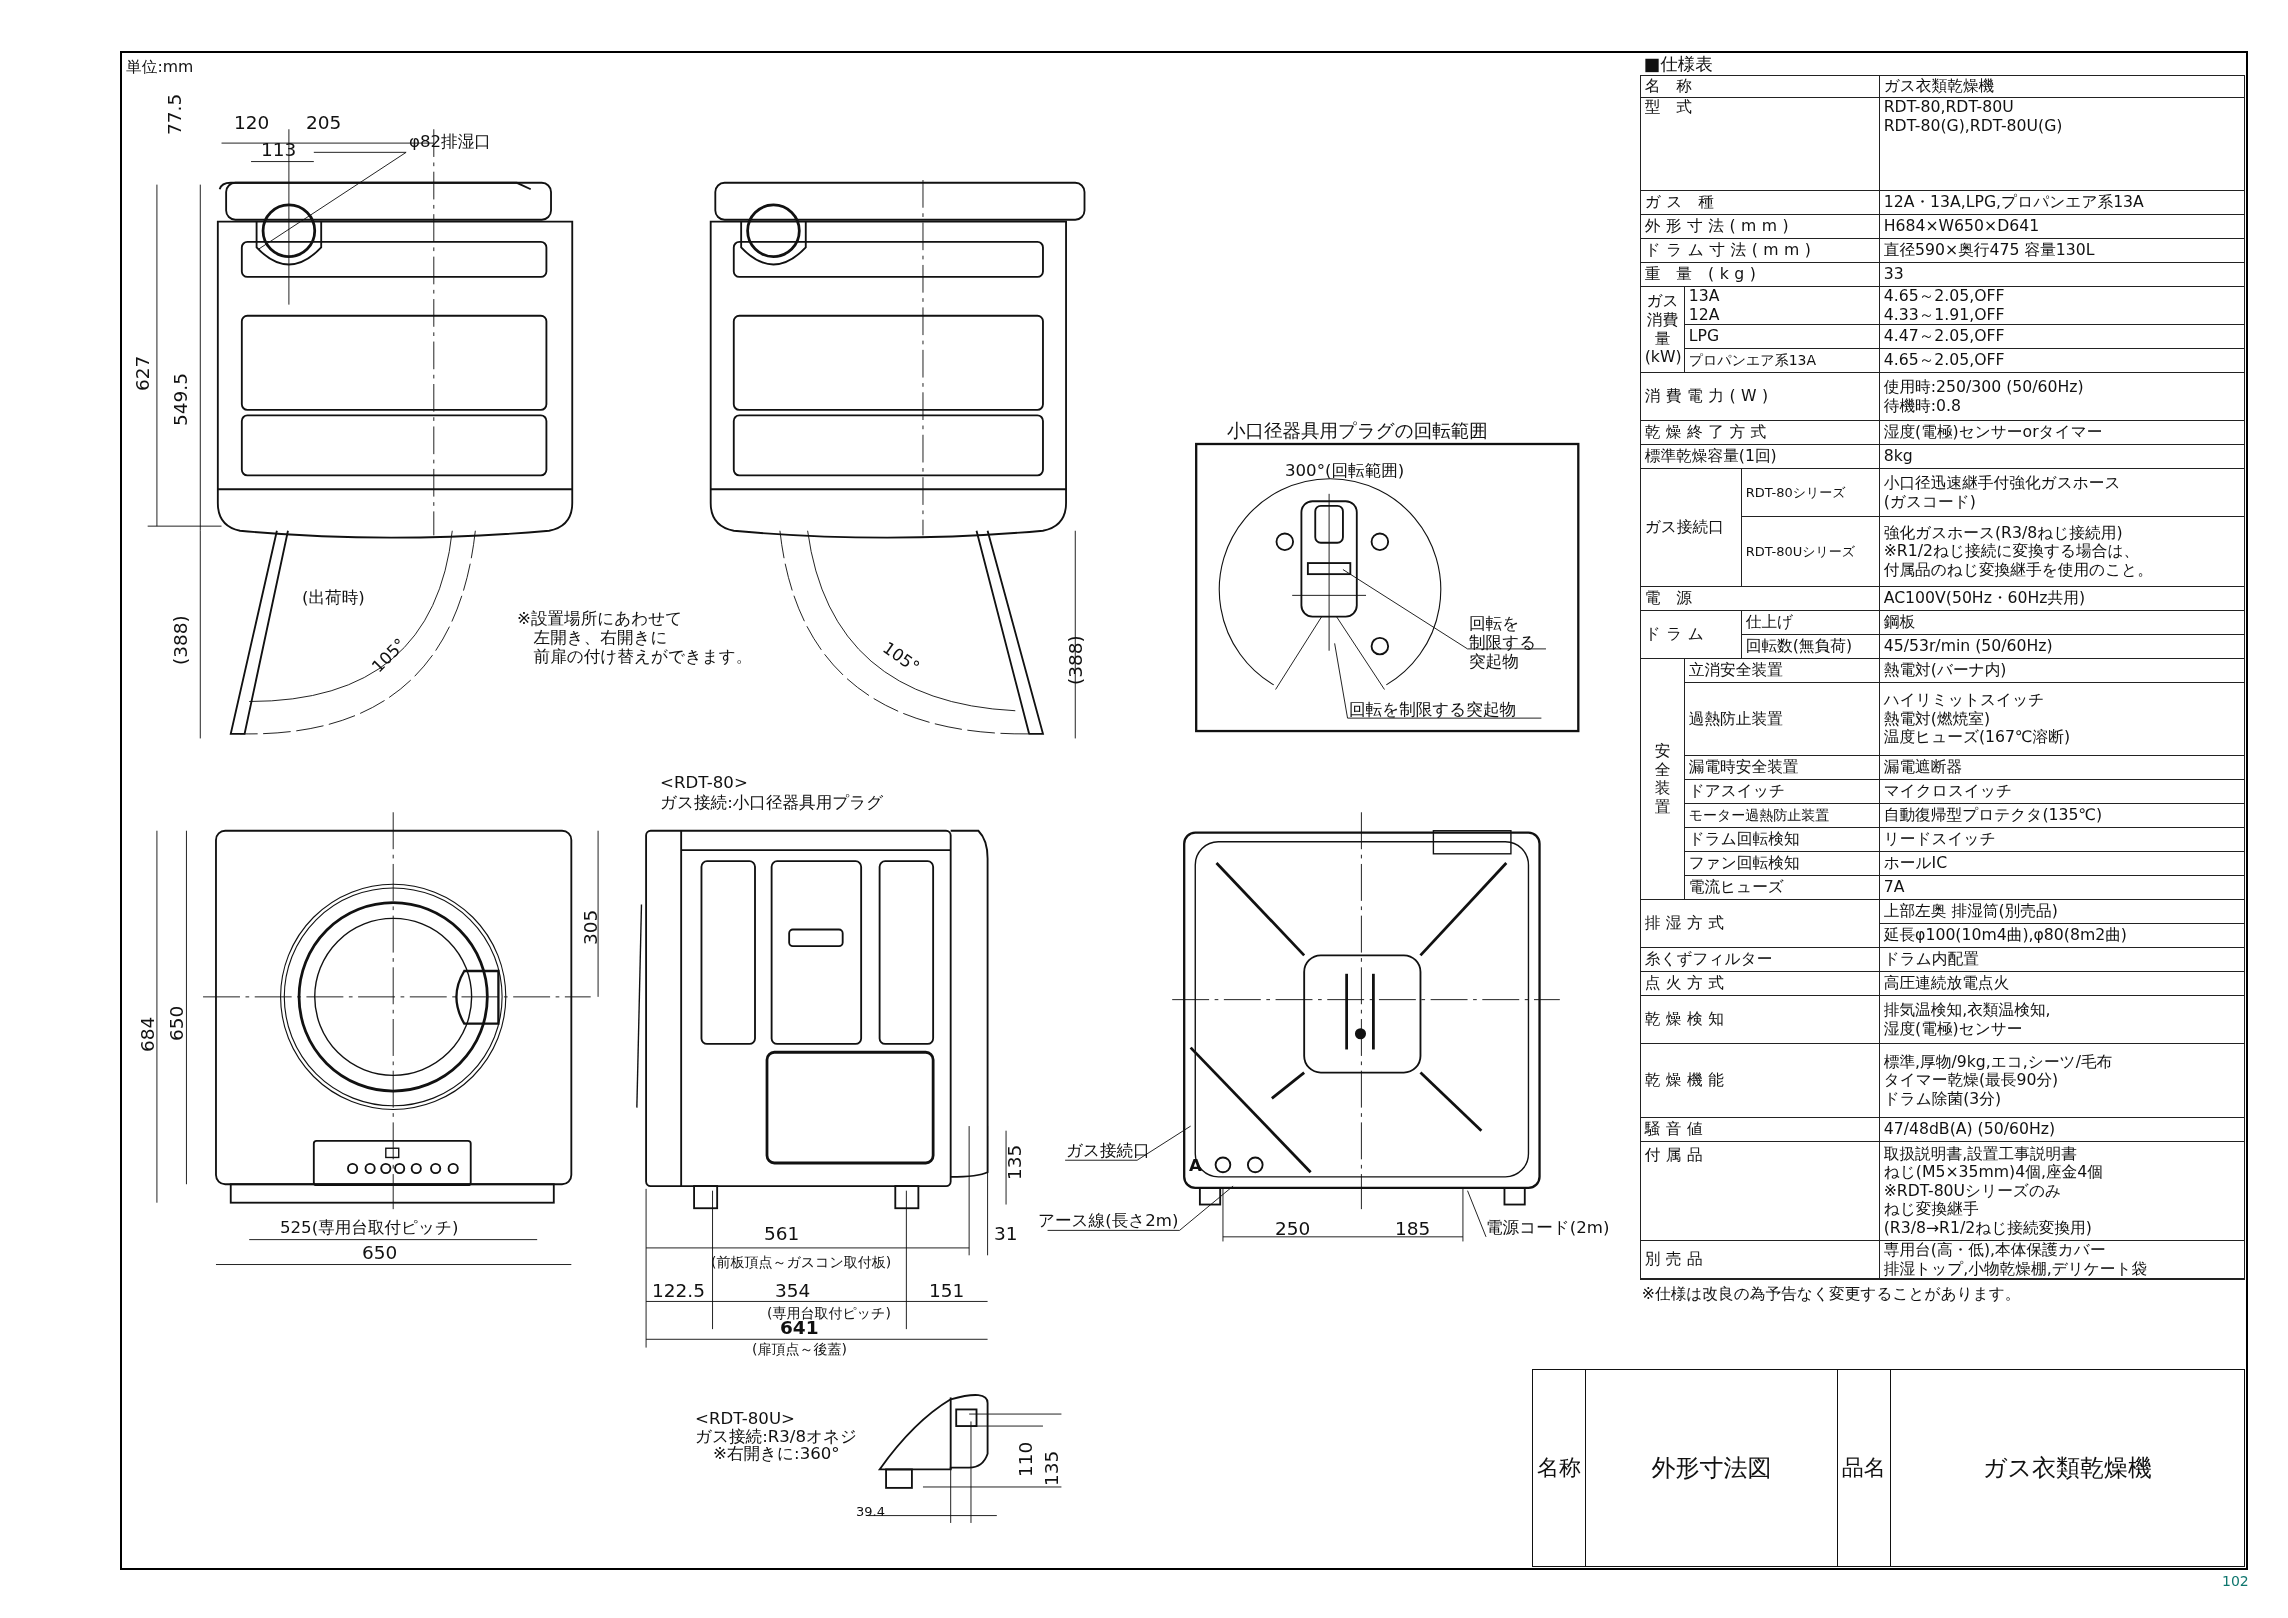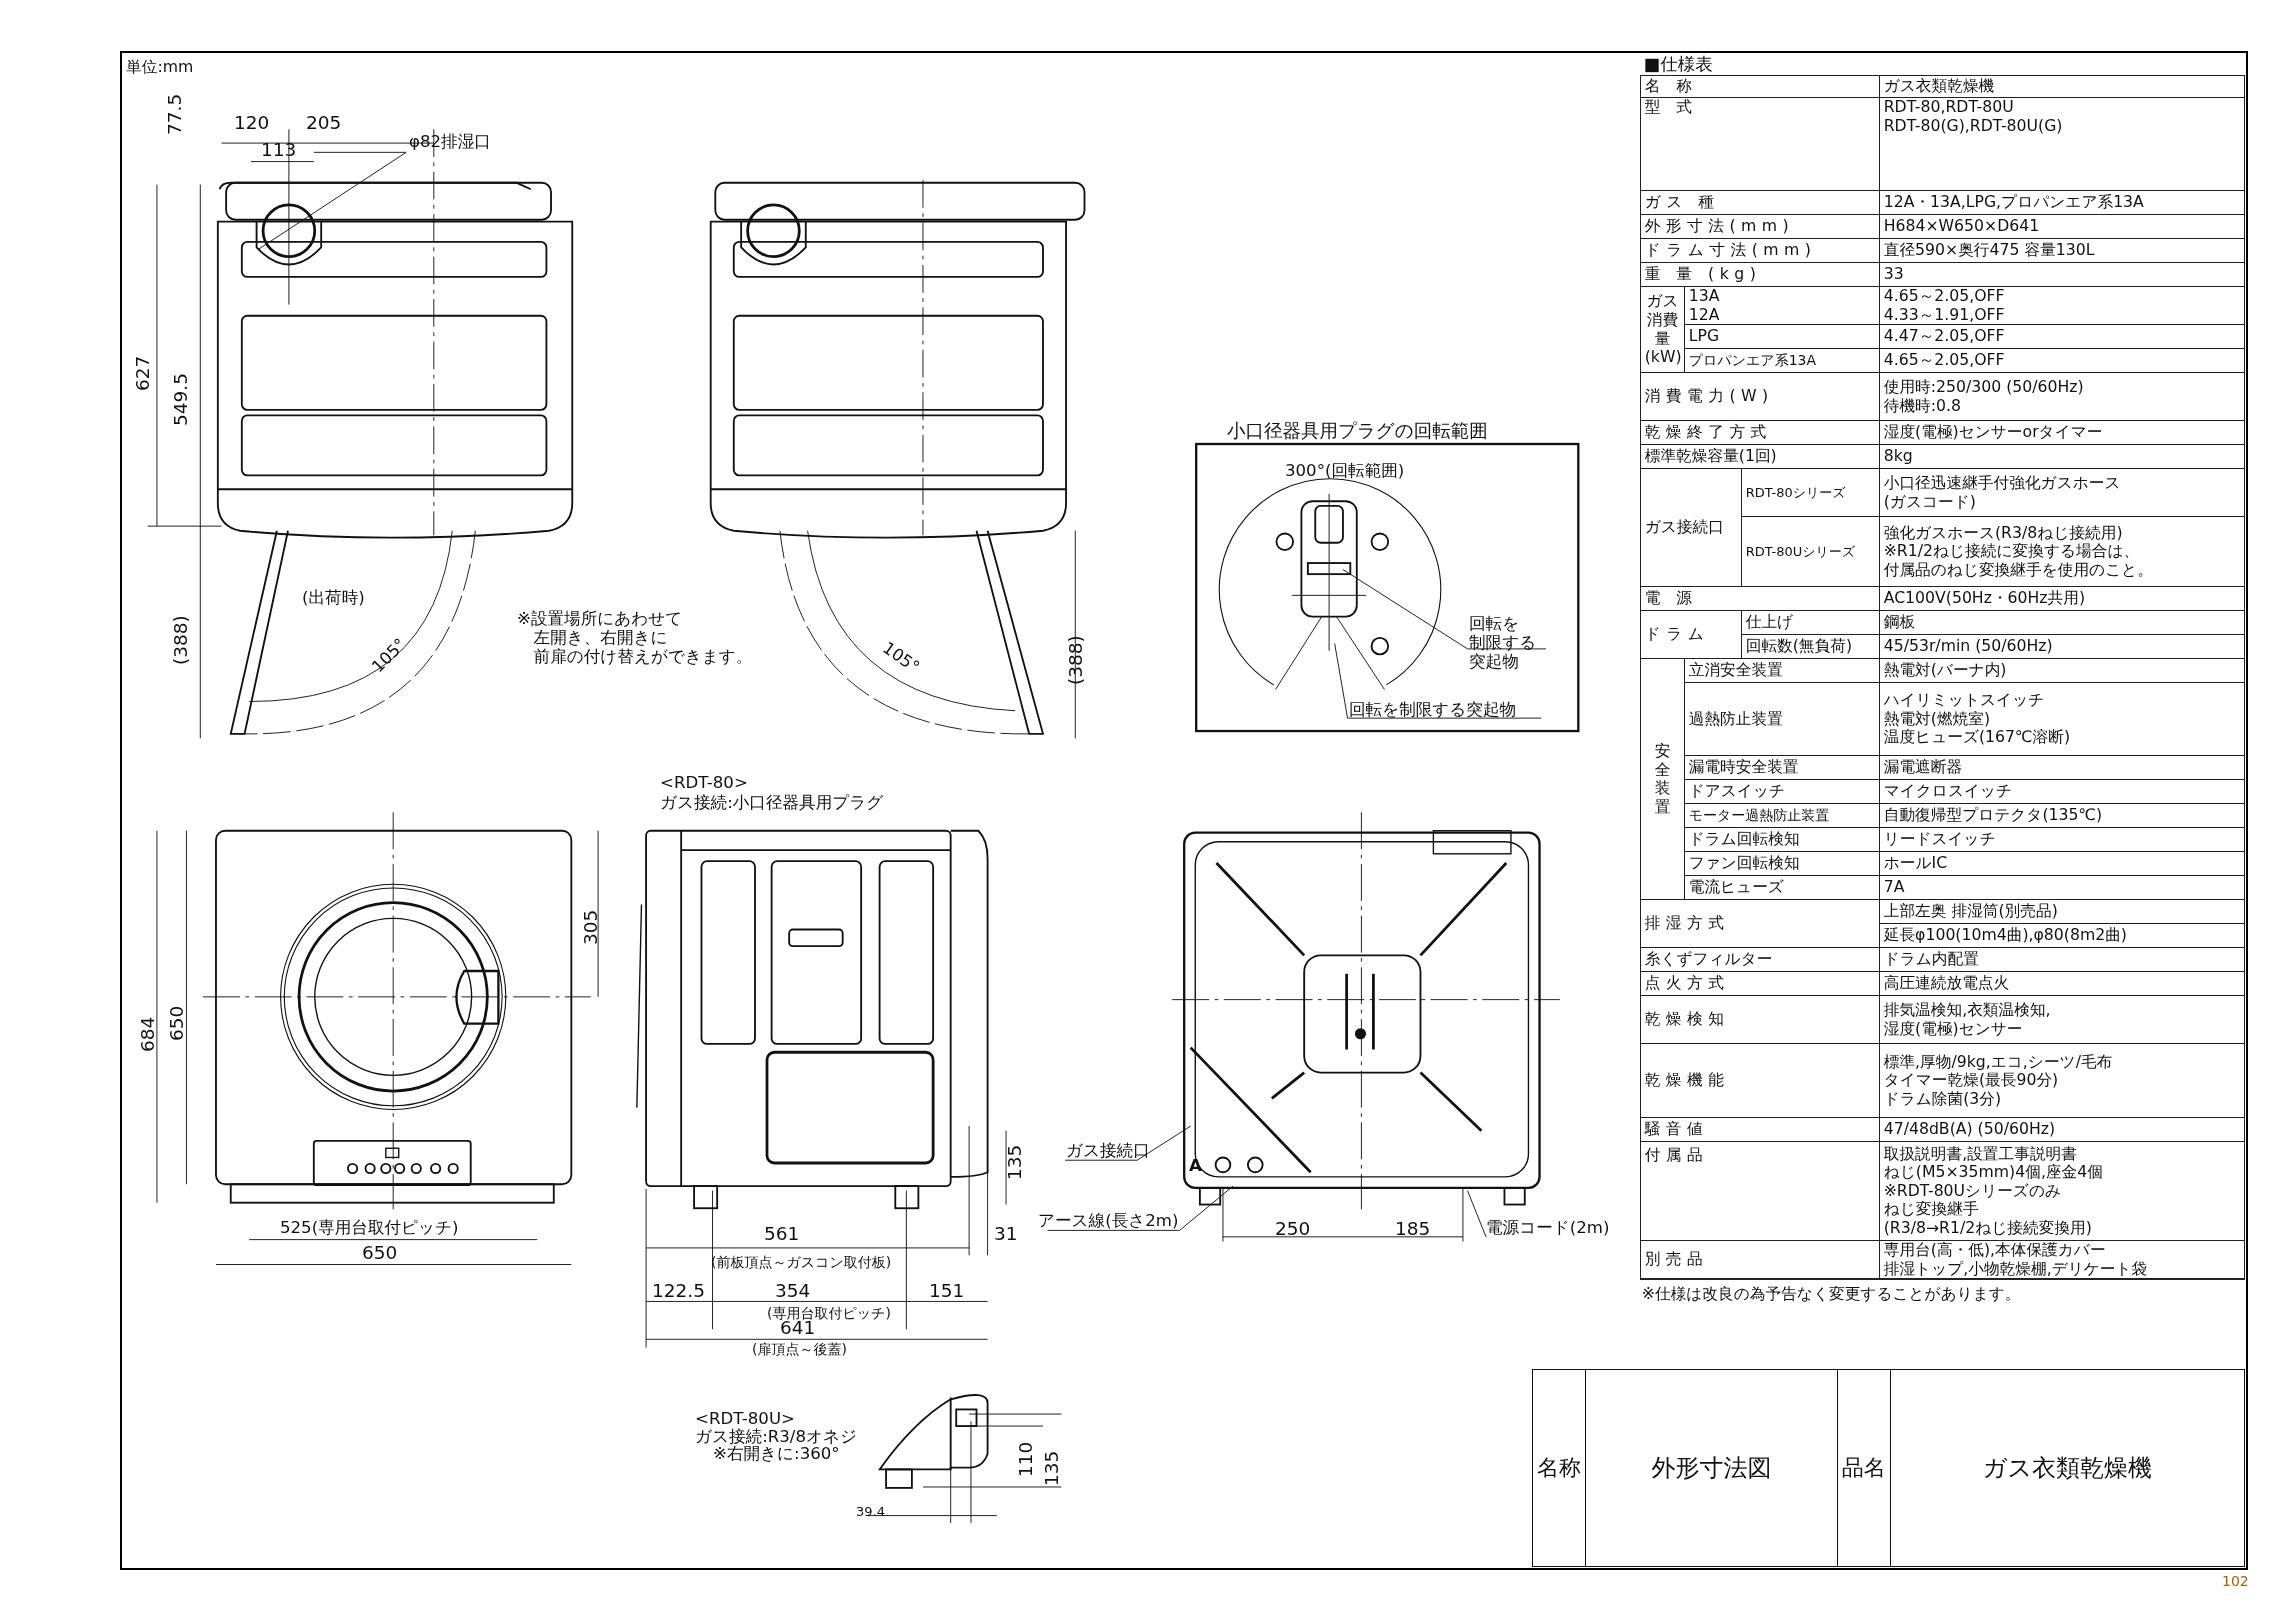--- a/index.html
+++ b/index.html
@@ -1,19 +1,19 @@
 <!DOCTYPE html>
 <html style="font-size:14.8px"><head>
 <meta charset="utf-8">
 <style>
   html,body{margin:0;padding:0;background:#fff;}
   body{width:2289px;height:1619px;position:relative;font-family:"DejaVu Sans","Liberation Sans",sans-serif;color:#111;overflow:hidden;}
   .frame{position:absolute;left:120px;top:51px;width:2128px;height:1519px;border:2.8px solid #000;box-sizing:border-box;}
   .unit{position:absolute;left:126px;top:57px;font-size:15.7px;}
-  .pagenum{position:absolute;left:2222px;top:1573px;font-size:14px;color:#a16207;}
+  .pagenum{position:absolute;left:2222px;top:1573px;font-size:14px;color:#0f766e;}
   svg.draw{position:absolute;left:0;top:0;}
   .lbl{position:absolute;font-size:16.6px;white-space:nowrap;line-height:1.15;}
   .lbl.sm{font-size:14px;}
   .lbl.v{transform:rotate(-90deg);transform-origin:left top;}
   
   .spec{position:absolute;left:1640px;top:53px;width:605px;}
   .spec-title{font-size:17.5px;height:22px;line-height:22px;padding-left:3.7px;}
   table.st{border-collapse:collapse;width:605px;font-size:15.7px;table-layout:fixed;}
   table.st td{border:1.4px solid #222;padding:0 3.7px;vertical-align:middle;line-height:1.18;}
   table.st td.v{white-space:pre-line;}
@@ -225,21 +225,21 @@
 <div class="lbl" style="left:660px;top:773px;">&lt;RDT-80&gt;</div>
 <div class="lbl" style="left:660px;top:793px;">ガス接続:小口径器具用プラグ</div>
 <div class="lbl v" style="left:1004px;top:1180px;font-size:18.5px;">135</div>
 <div class="lbl" style="left:764px;top:1223px;font-size:18.5px;">561</div>
 <div class="lbl sm" style="left:711px;top:1254px;">(前板頂点～ガスコン取付板)</div>
 <div class="lbl" style="left:994px;top:1223px;font-size:18.5px;">31</div>
 <div class="lbl" style="left:652px;top:1280px;font-size:18.5px;">122.5</div>
 <div class="lbl" style="left:775px;top:1280px;font-size:18.5px;">354</div>
 <div class="lbl sm" style="left:743px;top:1305px;margin-left:24px;">(専用台取付ピッチ)</div>
 <div class="lbl" style="left:929px;top:1280px;font-size:18.5px;">151</div>
-<div class="lbl" style="left:780px;top:1317px;font-size:18.5px;">641</div>
+<div class="lbl" style="left:780px;top:1317px;font-size:18.5px;font-weight:bold;">641</div>
 <div class="lbl sm" style="left:752px;top:1341px;">(扉頂点～後蓋)</div>
 
 <div class="lbl" style="left:1066px;top:1141px;">ガス接続口</div>
 <div class="lbl" style="left:1038px;top:1211px;">アース線(長さ2m)</div>
 <div class="lbl" style="left:1486px;top:1218px;">電源コード(2m)</div>
 <div class="lbl" style="left:1275px;top:1218px;font-size:18.5px;">250</div>
 <div class="lbl" style="left:1395px;top:1218px;font-size:18.5px;">185</div>
 <div class="lbl" style="left:1189px;top:1156px;font-weight:bold;">A</div>
 
 <div class="lbl" style="left:695px;top:1409px;">&lt;RDT-80U&gt;</div>

